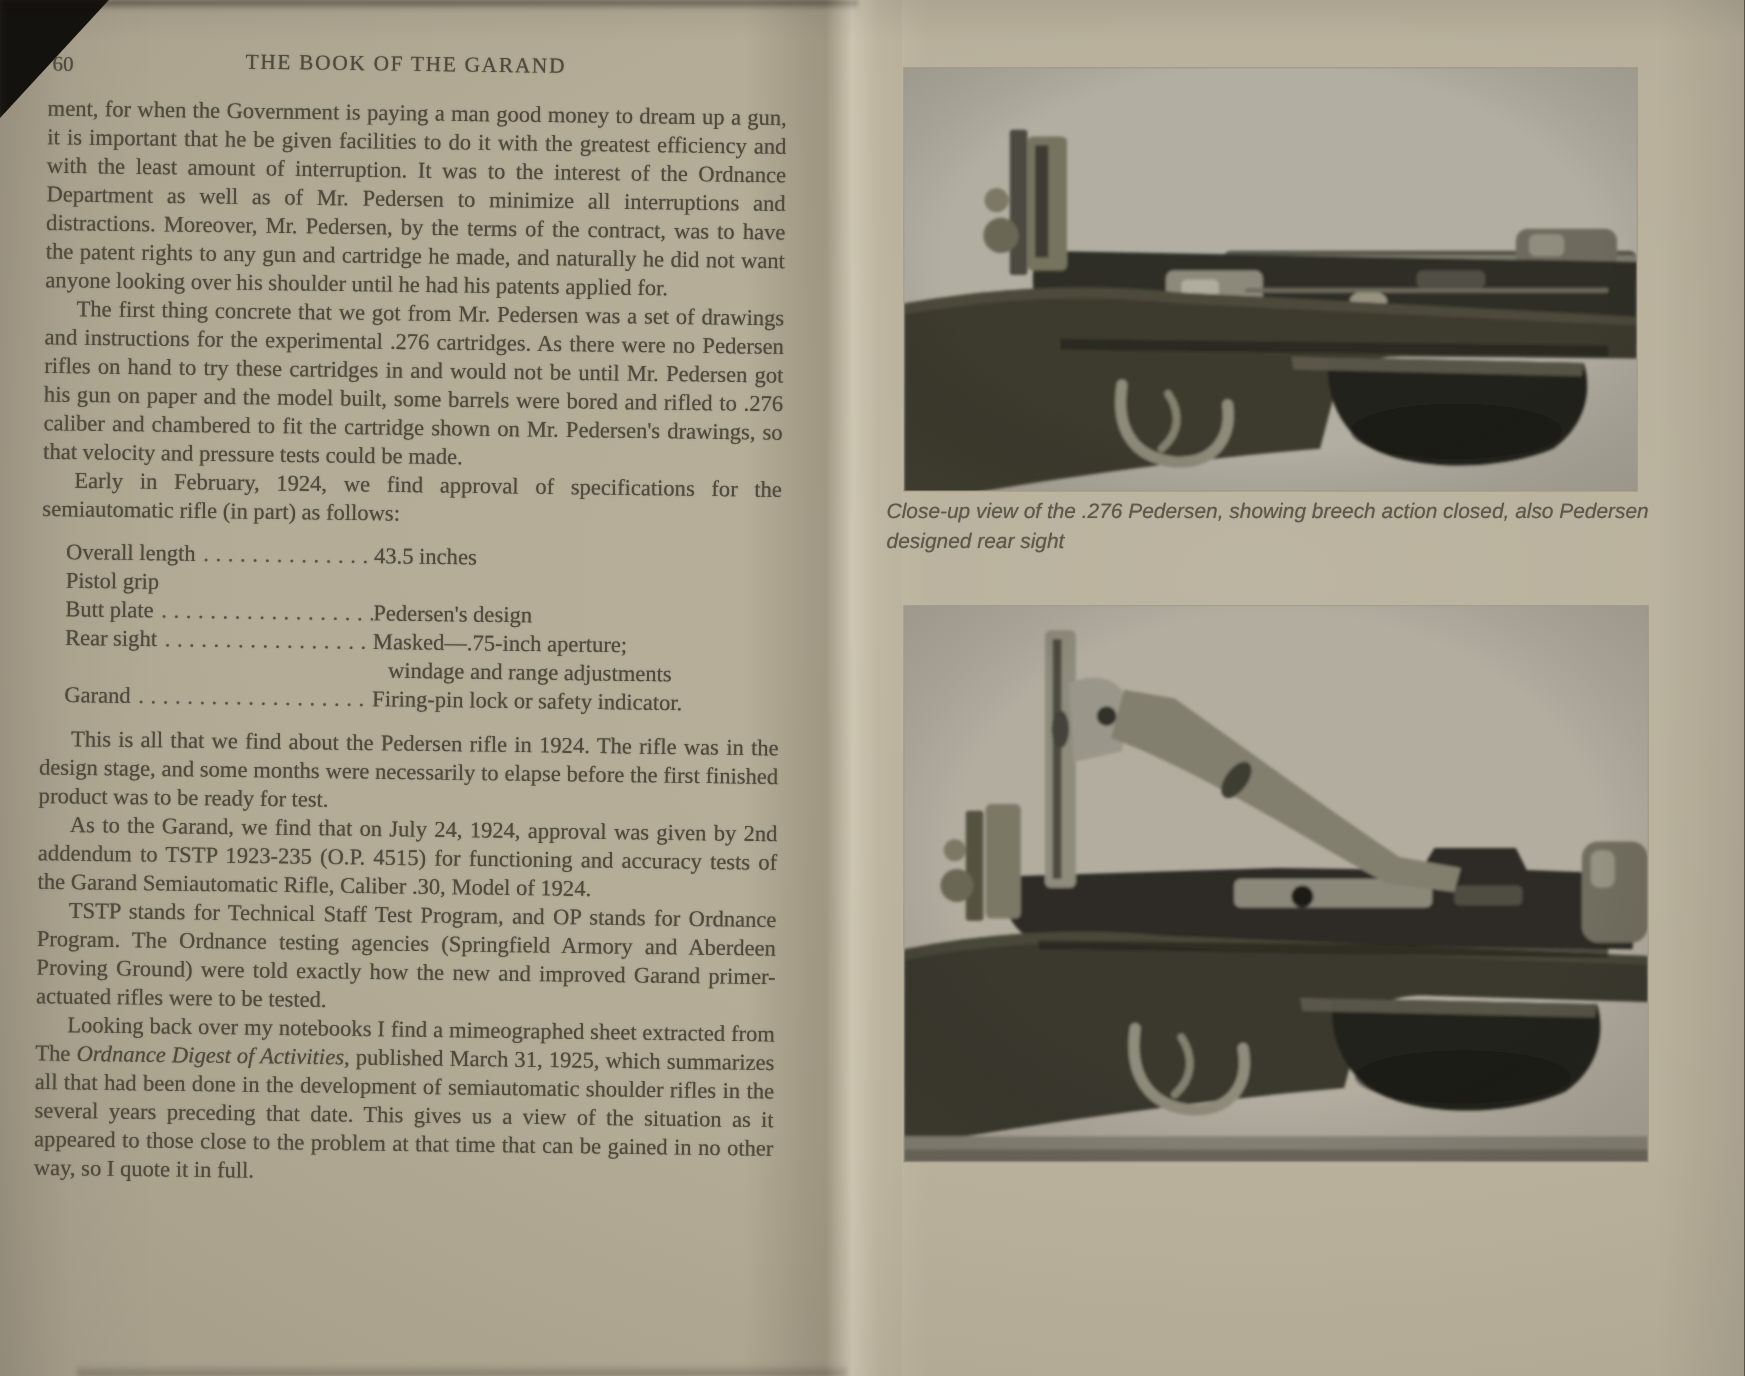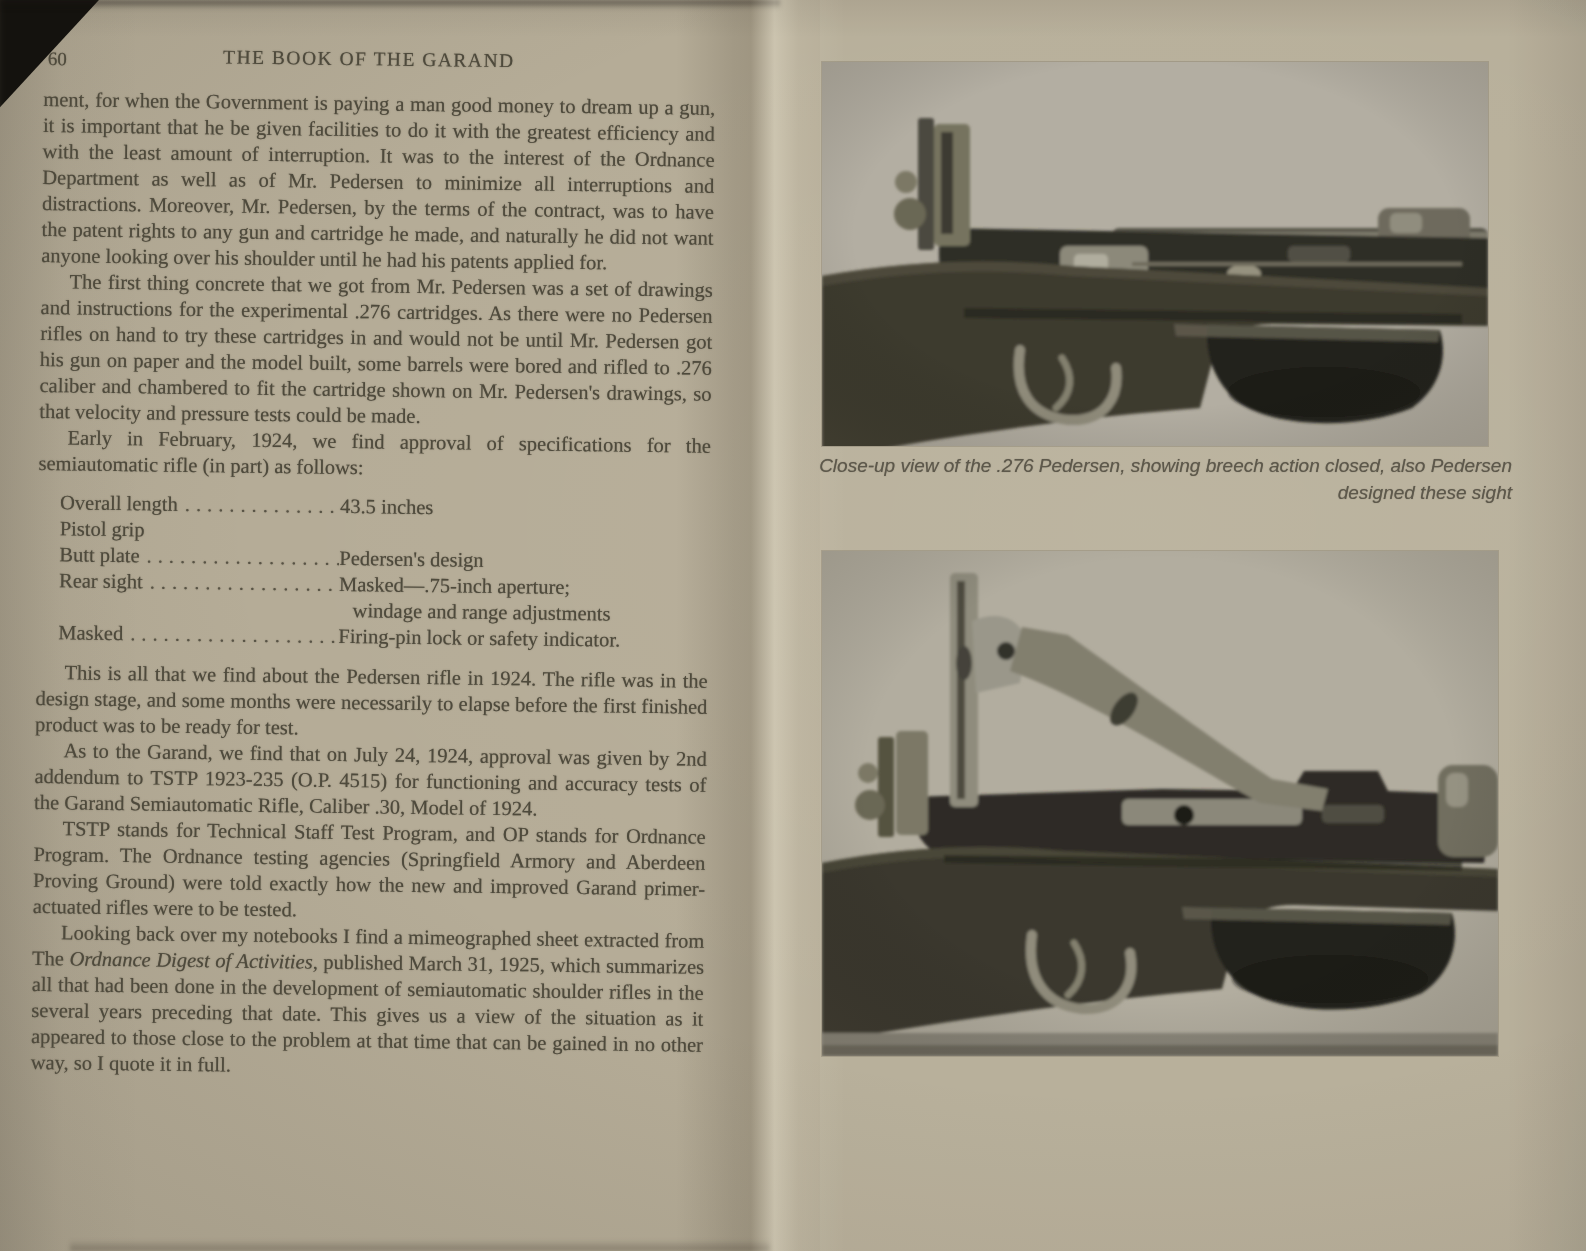--- a/index.html
+++ b/index.html
@@ -44,21 +44,21 @@
   .spec-dots{flex:1;overflow:hidden;white-space:nowrap;letter-spacing:6px;padding-left:7px;opacity:0.9;}
   .spec-cont{margin-left:294px;}
 
   
   .right-page{position:absolute;left:800px;top:0;width:786px;height:100%;}
   .photo{position:absolute;background:#b3aea2;
     box-shadow:inset 0 0 40px rgba(70,63,50,0.30), 0 0 0 1px rgba(95,88,72,0.25);}
   .photo svg{display:block;width:100%;height:100%;}
   .fig1{left:22px;top:62px;width:666px;height:384px;}
   .fig2{left:22px;top:551px;width:676px;height:505px;}
-  .caption{position:absolute;left:6px;width:706px;text-align:right;
+  .caption{position:absolute;left:6px;width:706px;text-align:left;
     font-family:"Liberation Sans", sans-serif;font-style:italic;
     font-size:19px;line-height:27px;color:#5d584b;text-shadow:0 0 1px rgba(93,88,75,0.7);}
   .cap1{top:452px;}
   .cap2{top:1078px;}
 </style>
 </head>
 <body>
 
 <div id="scene">
   <div class="corner-tl"></div>
@@ -104,21 +104,21 @@
                 <span class="spec-label">Rear sight</span>
                 <span class="spec-dots">............................</span>
               </span>
               <span class="spec-value">Masked—.75-inch aperture;</span>
           </div>
           <div class="spec-row">
             <span class="spec-cont">windage and range adjustments</span>
           </div>
           <div class="spec-row">
             <span class="spec-ld">
-                <span class="spec-label">Masked</span>
+                <span class="spec-label">Garand</span>
                 <span class="spec-dots">............................</span>
               </span>
               <span class="spec-value">Firing-pin lock or safety indicator.</span>
           </div>
         </div>
 
         <p>This is all that we find about the Pedersen rifle in 1924. The rifle was in the design stage, and some months were necessarily to elapse before the first finished product was to be ready for test.</p>
         <p>As to the Garand, we find that on July 24, 1924, approval was given by 2nd addendum to TSTP 1923-235 (O.P. 4515) for functioning and accuracy tests of the Garand Semiautomatic Rifle, Caliber .30, Model of 1924.</p>
         <p>TSTP stands for Technical Staff Test Program, and OP stands for Ordnance Program. The Ordnance testing agencies (Springfield Armory and Aberdeen Proving Ground) were told exactly how the new and improved Garand primer-actuated rifles were to be tested.</p>
         <p><span>Looking back over my notebooks I find a mimeographed sheet extracted from The </span><i>Ordnance Digest of Activities</i><span>, published March 31, 1925, which summarizes all that had been done in the development of semiautomatic shoulder rifles in the several years preceding that date. This gives us a view of the situation as it appeared to those close to the problem at that time that can be gained in no other way, so I quote it in full.</span></p>
@@ -170,21 +170,21 @@
           <path d="M352,262 L618,268 C626,296 618,326 590,346 C536,368 452,366 416,340 C390,318 382,288 386,262 Z" fill="#23221c"></path>
           <path d="M352,262 L618,268 L616,280 L354,274 Z" fill="#605d4f" opacity="0.85"></path>
           <ellipse cx="502" cy="330" rx="96" ry="25" fill="#14130f" opacity="0.5"></ellipse>
         </g>
         <rect width="666" height="384" fill="url(#vg1)"></rect>
       </svg>
     </div>
 
     <div class="caption cap1">
       <div>Close-up view of the .276 Pedersen, showing breech action closed, also Pedersen</div>
-      <div>designed these sight</div>
+      <div>designed rear sight</div>
     </div>
 
     <div class="photo fig2">
       <svg viewBox="0 0 676 505" preserveAspectRatio="none">
         <defs>
           <filter id="b2" x="-5%" y="-5%" width="110%" height="110%">
               <feGaussianBlur stdDeviation="1.6"></feGaussianBlur>
             </filter>
           <radialGradient id="vg2" cx="50%" cy="45%" r="75%">
             <stop offset="58%" stop-color="#000000" stop-opacity="0"></stop>

